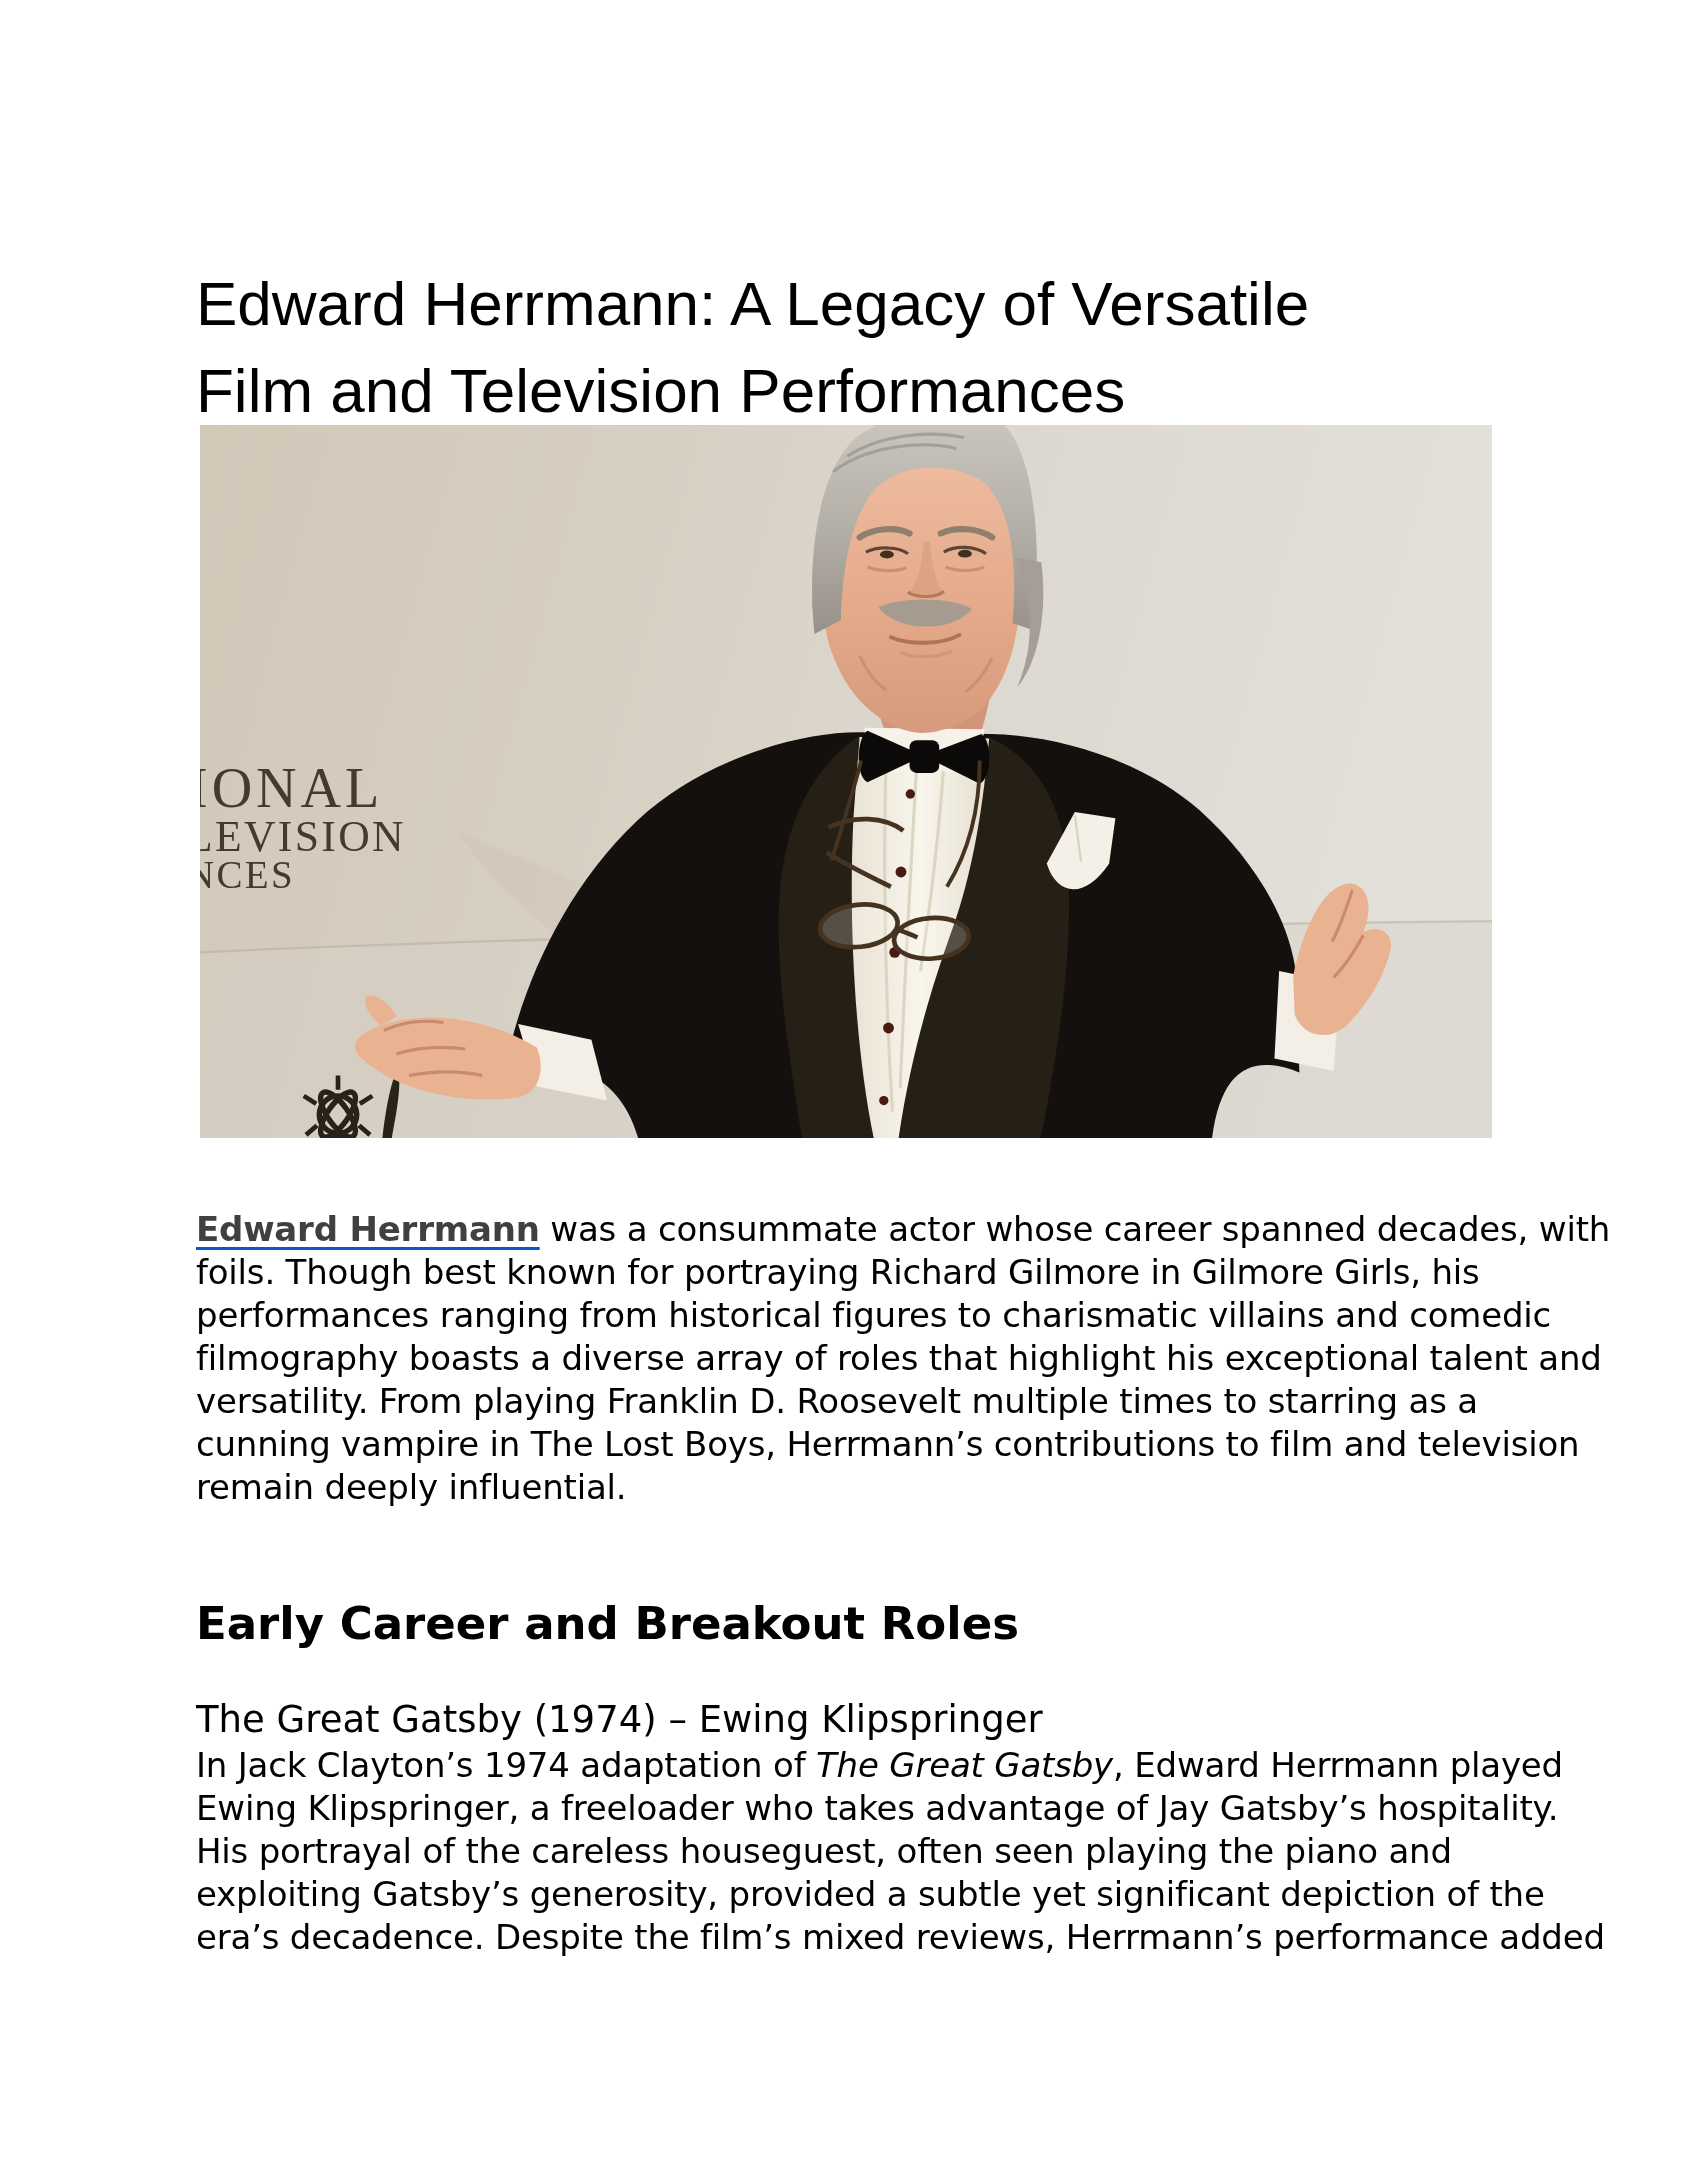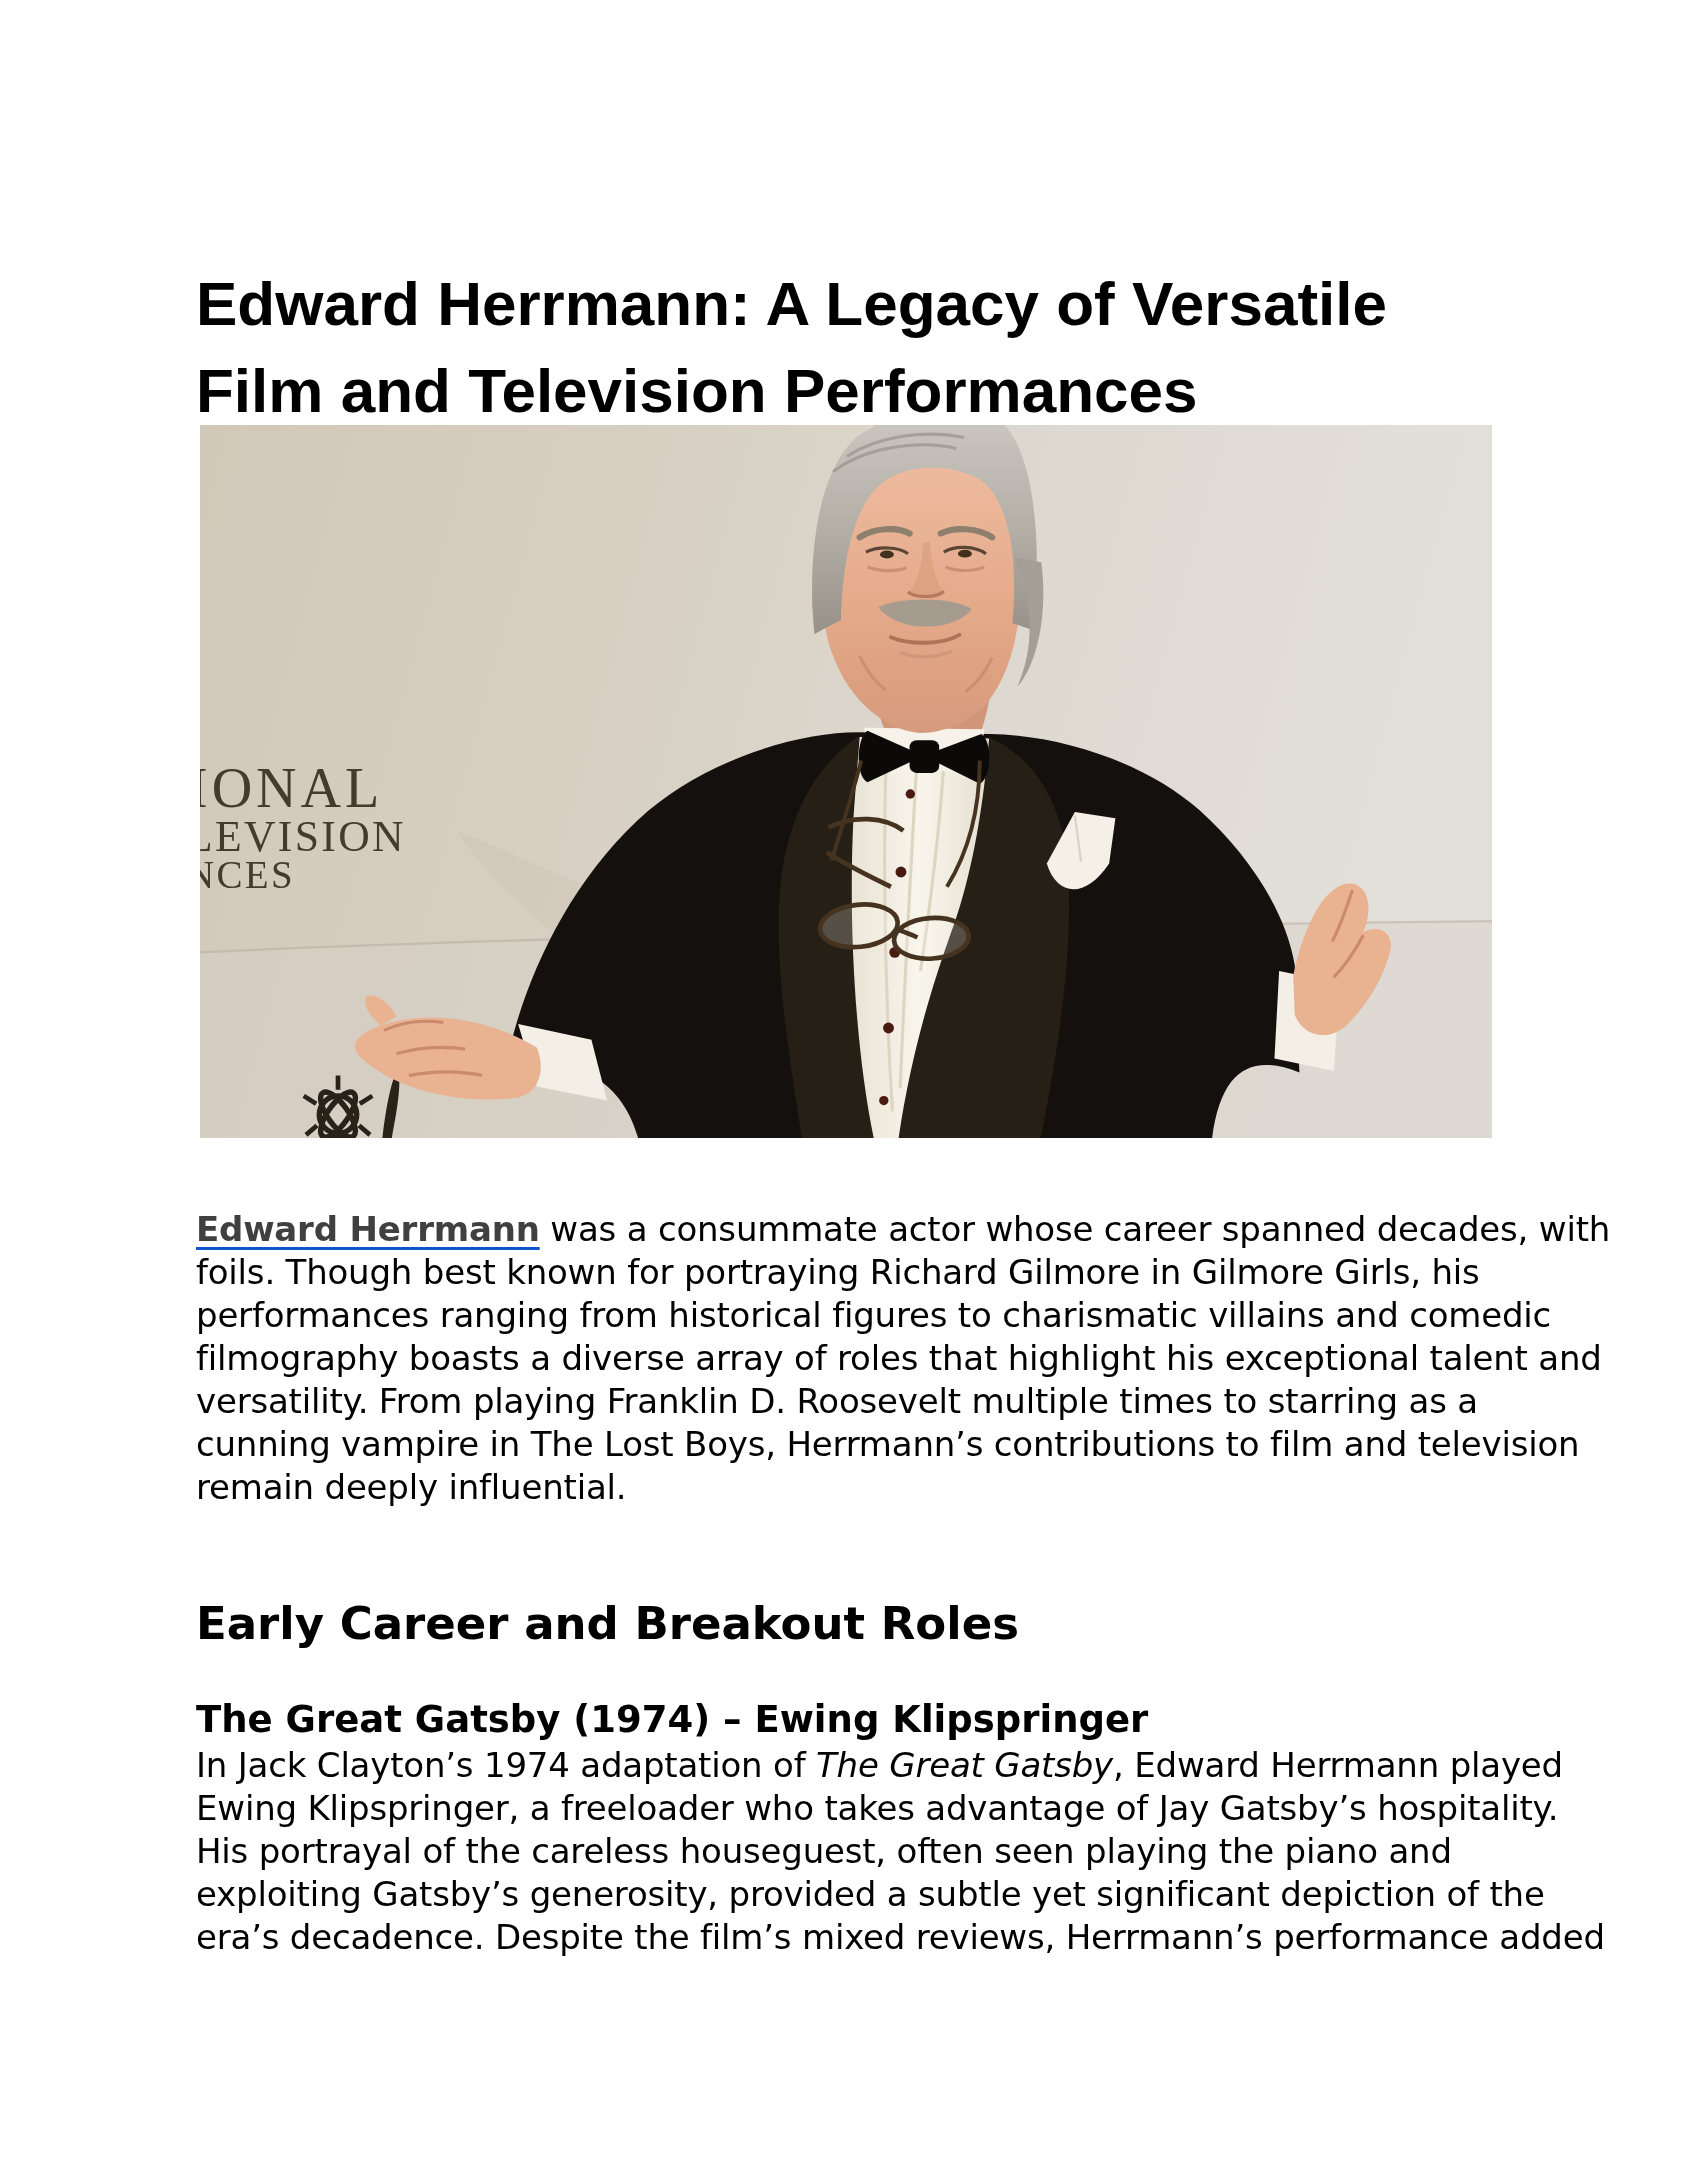--- a/index.html
+++ b/index.html
@@ -4,21 +4,21 @@
 <style>
   html,body { margin:0; padding:0; background:#ffffff; }
   .page {
     position:relative; width:1687px; height:2183px;
     background:#ffffff; overflow:hidden;
     font-family:"DejaVu Sans", sans-serif; color:#000000;
   }
   .doc-title {
     position:absolute; left:196px; top:260px;
     font-family:"Liberation Sans", sans-serif;
-    font-weight:700; font-size:62px; line-height:87px;
+    font-weight:400; font-size:62px; line-height:87px;
     color:#000000;
   }
   .doc-title .line { white-space:nowrap; }
   .photo-wrap {
     position:absolute; left:200px; top:425px; width:1292px; height:713px;
   }
   .photo-wrap svg { display:block; width:1292px; height:713px; }
   .para {
     position:absolute; left:196px;
     font-size:34px; line-height:43px; letter-spacing:-0.2px;
@@ -26,21 +26,21 @@
   }
   .para .line { white-space:nowrap; height:43px; }
   #intro-paragraph { top:1208px; }
   #gatsby-paragraph { top:1744px; }
   .h2 {
     position:absolute; left:196px; top:1559px;
     font-weight:700; font-size:45px; line-height:56px; white-space:nowrap;
   }
   .h3 {
     position:absolute; left:196px; top:1659px;
-    font-weight:700; font-size:37px; line-height:47px; white-space:nowrap;
+    font-weight:400; font-size:37px; line-height:47px; white-space:nowrap;
   }
   .doc-link {
     font-weight:700;
     text-decoration:underline;
     text-decoration-thickness:3.1px;
     text-underline-offset:5.5px;
     cursor:pointer;
   }
   em { font-style:italic; }
   .bd { font-family:"Liberation Serif", serif; fill:#453b2d; }

